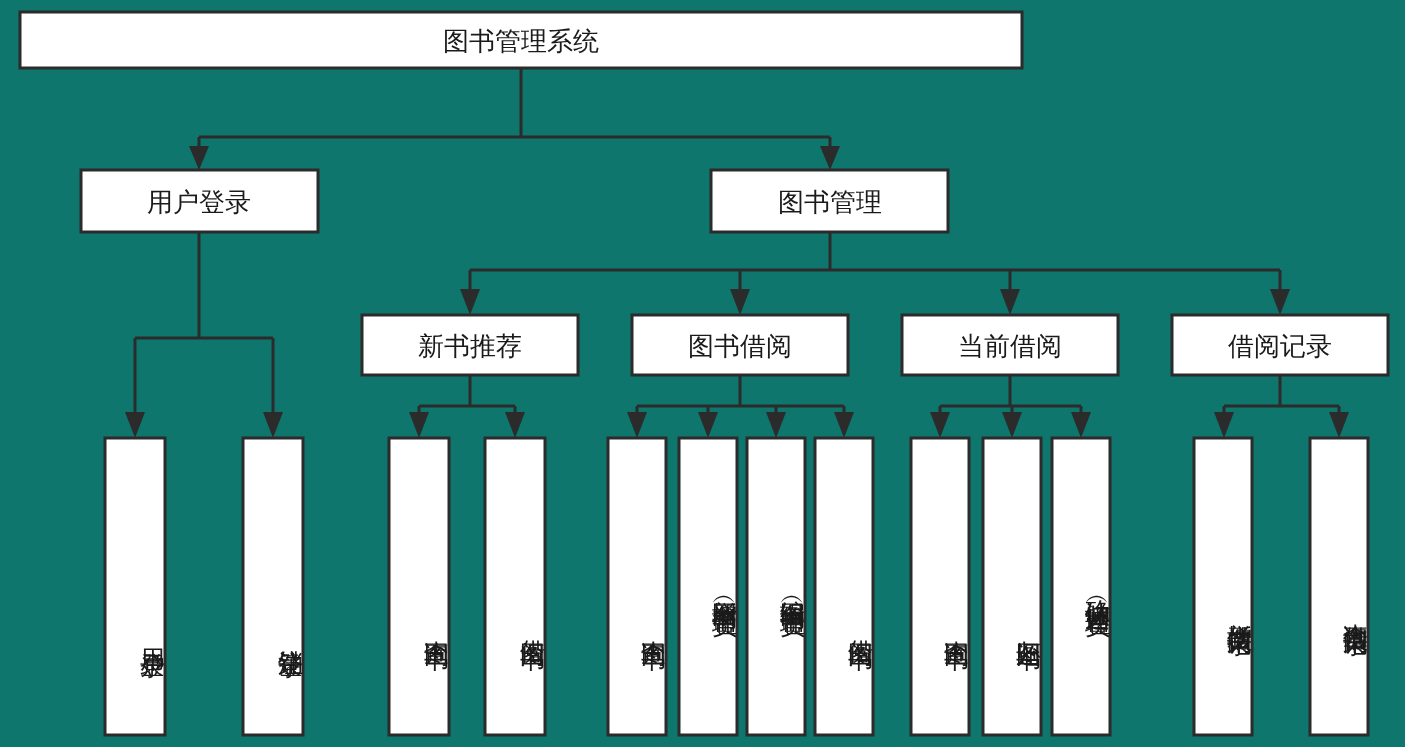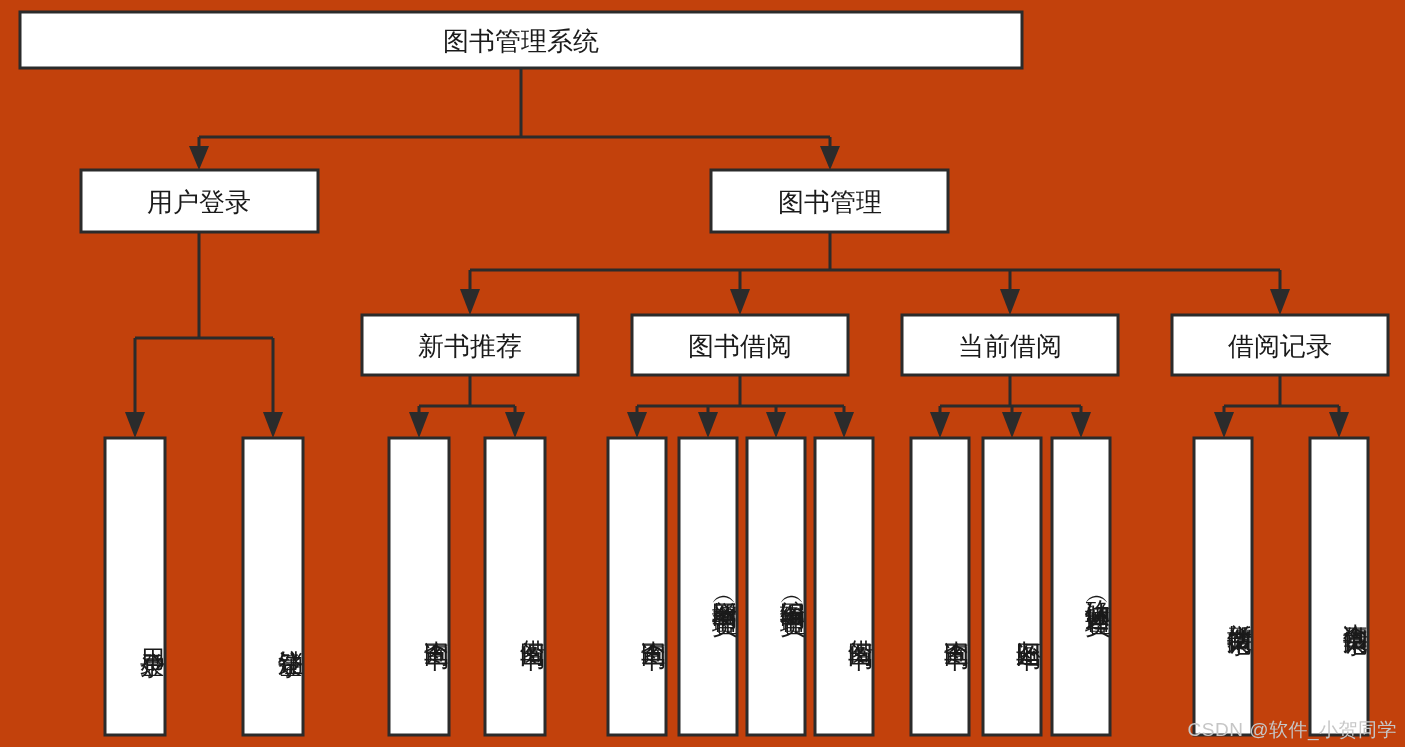--- a/index.html
+++ b/index.html
@@ -11,21 +11,21 @@
     width: 1405px;
     height: 747px;
     font-family: "Liberation Sans", "DejaVu Sans", sans-serif;
     overflow: hidden;
     position: relative;
   }
   #diagram-root {
     position: relative;
     width: 1405px;
     height: 747px;
-    background: #c2410c;
+    background: #0f766e;
   }
   svg#flowchart {
     position: absolute;
     left: 0;
     top: 0;
     width: 1405px;
     height: 747px;
     display: block;
   }
   .node-rect {
@@ -196,15 +196,14 @@
   <div class="vert-label-wrap" style="left:608px; top:516px; width:58px; height:215px;">查询图书</div>
   <div class="vert-label-wrap" style="left:679px; top:446px; width:58px; height:285px;">新增图书（管理员）</div>
   <div class="vert-label-wrap" style="left:747px; top:446px; width:58px; height:285px;">编辑图书（管理员）</div>
   <div class="vert-label-wrap" style="left:815px; top:516px; width:58px; height:215px;">借阅图书</div>
   <div class="vert-label-wrap" style="left:911px; top:516px; width:58px; height:215px;">查询图书</div>
   <div class="vert-label-wrap" style="left:983px; top:516px; width:58px; height:215px;">归还图书</div>
   <div class="vert-label-wrap" style="left:1052px; top:446px; width:58px; height:285px;">确认归还（管理员）</div>
   <div class="vert-label-wrap" style="left:1194px; top:486px; width:58px; height:245px;">新增借阅记录</div>
   <div class="vert-label-wrap" style="left:1310px; top:486px; width:58px; height:245px;">查询借阅记录</div>
 
-  <div class="watermark">CSDN @软件_小贺同学</div>
 
 </div>
 
 </body></html>

